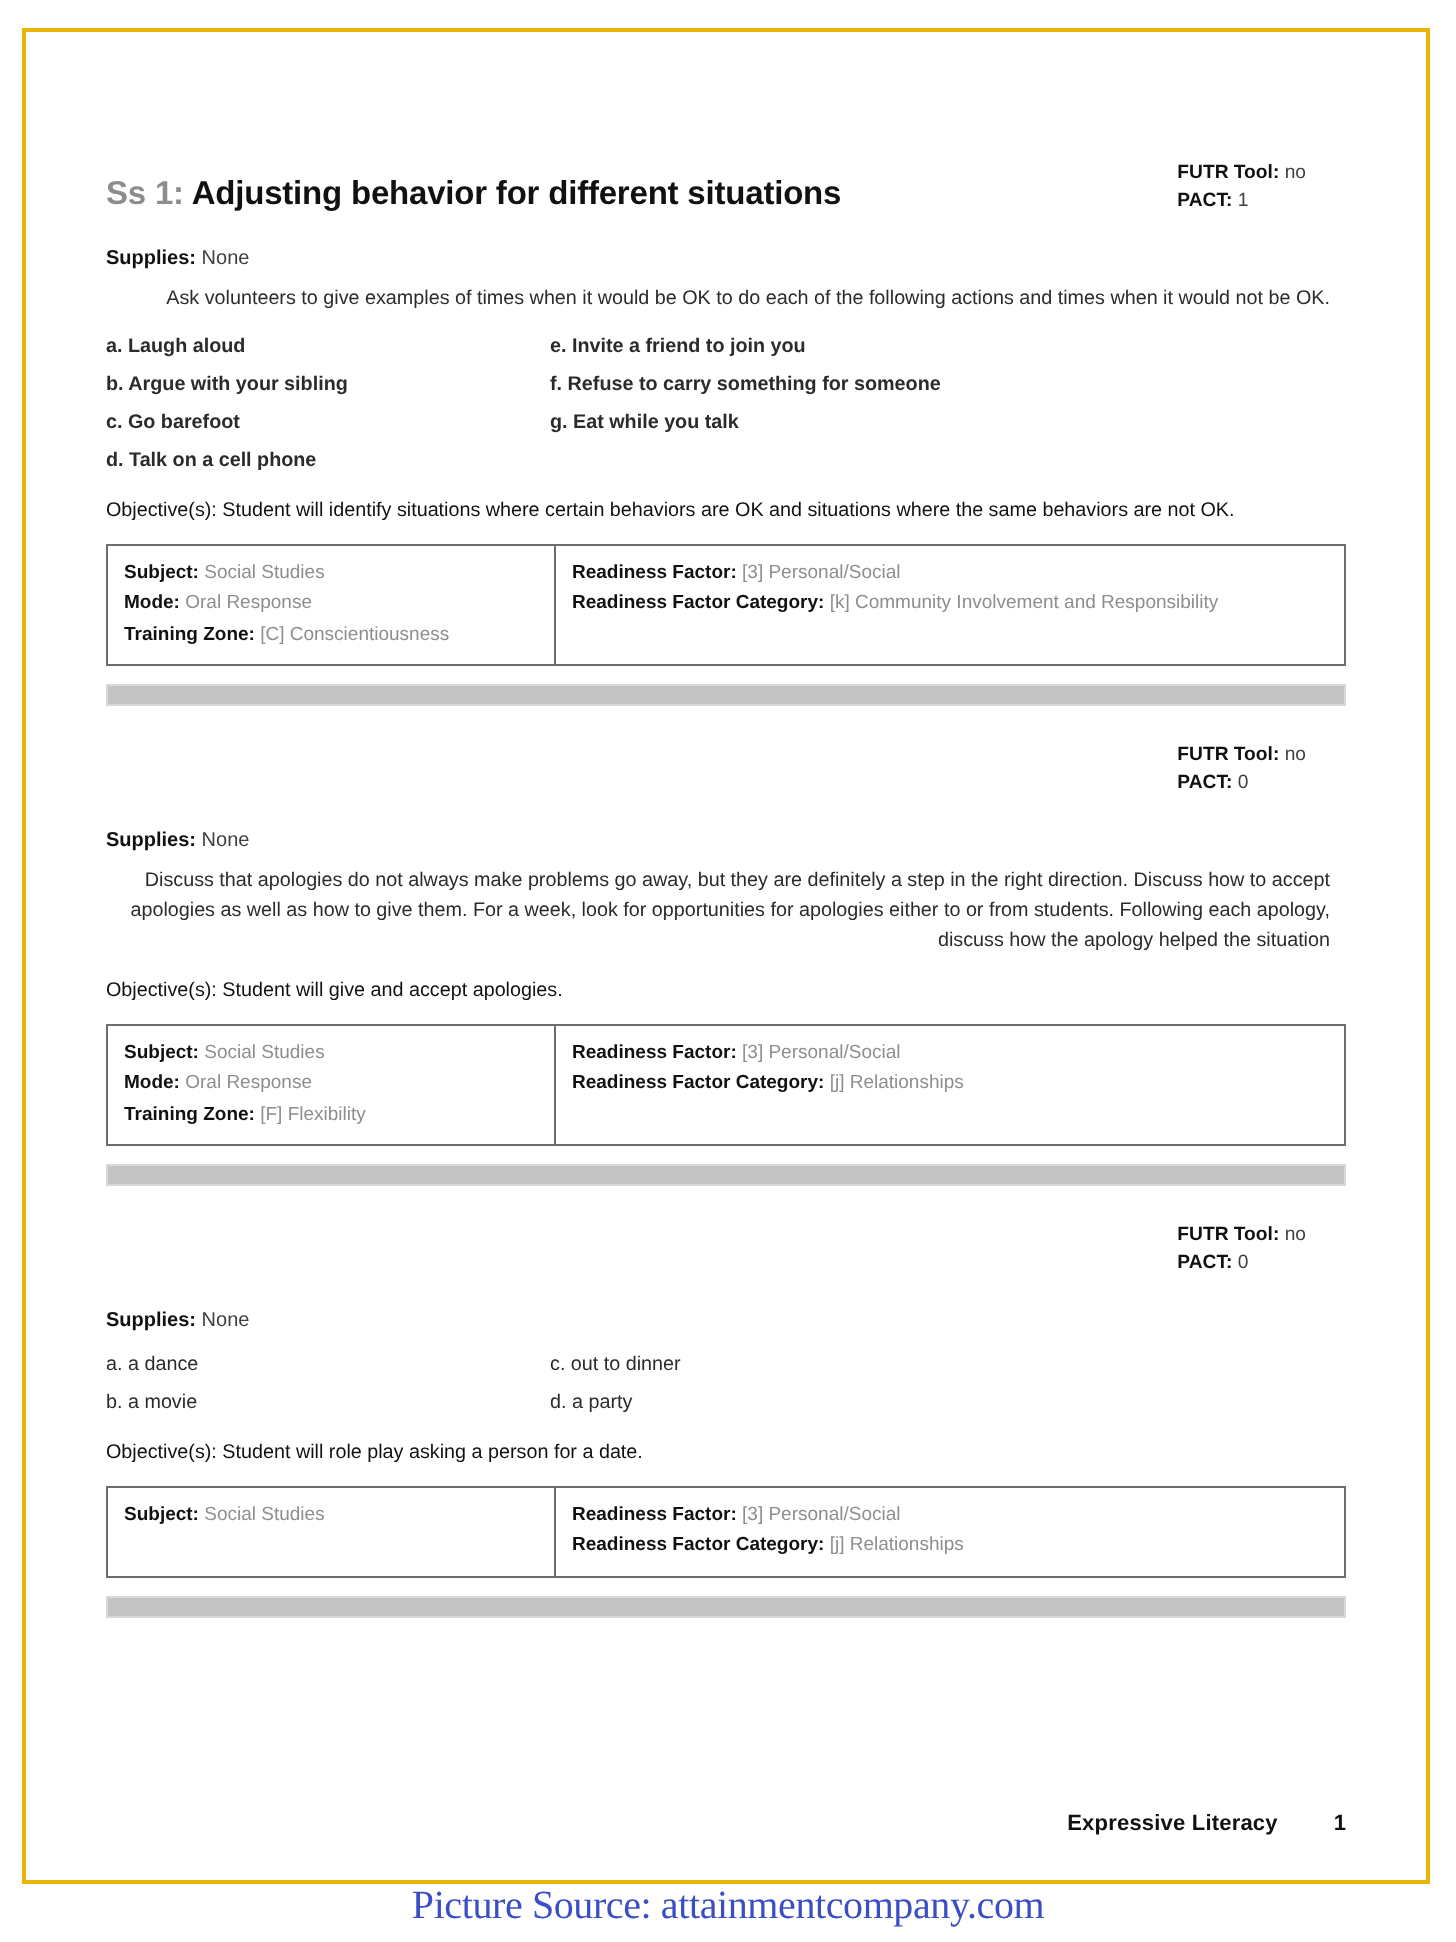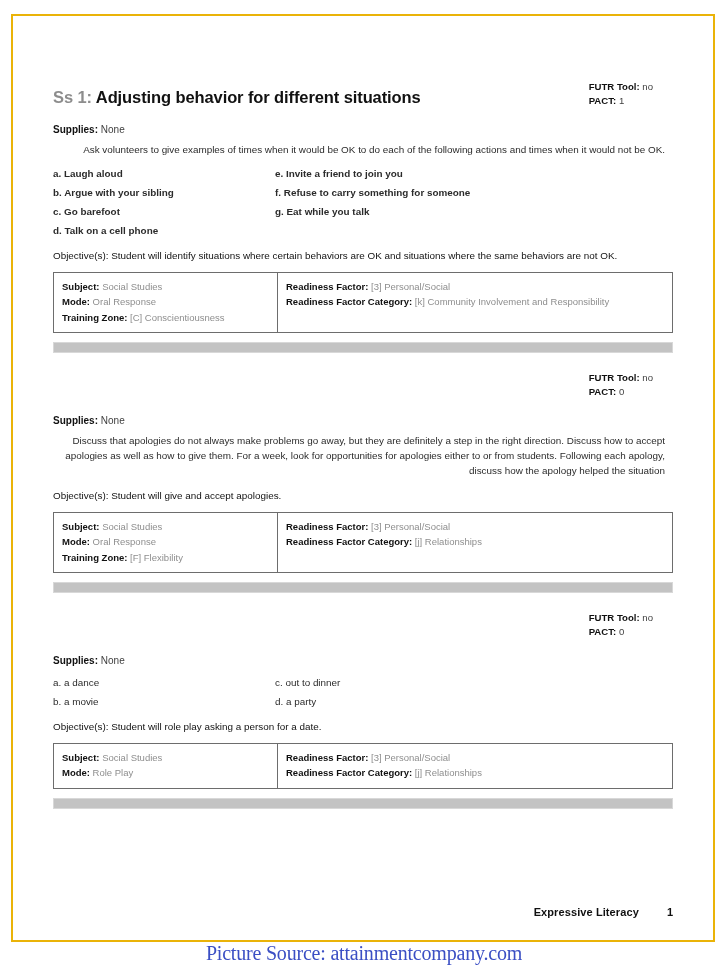--- a/index.html
+++ b/index.html
@@ -360,24 +360,20 @@
         <b>Objective(s):</b>
         <b>Student will role play asking a person for a date.</b>
       </p>
 
       <div class="info-table">
         <div class="info-col left">
           <div class="info-row">
             <b>Subject:</b>
             <span class="val">Social Studies</span>
           </div>
-          <div class="info-row">
-            <b>Mode:</b>
-            <span class="val">Role Play</span>
-          </div>
         </div>
         <div class="info-col right">
           <div class="info-row">
             <b>Readiness Factor:</b>
             <span class="val">[3] Personal/Social</span>
           </div>
           <div class="info-row">
             <b>Readiness Factor Category:</b>
             <span class="val">[j] Relationships</span>
           </div>

